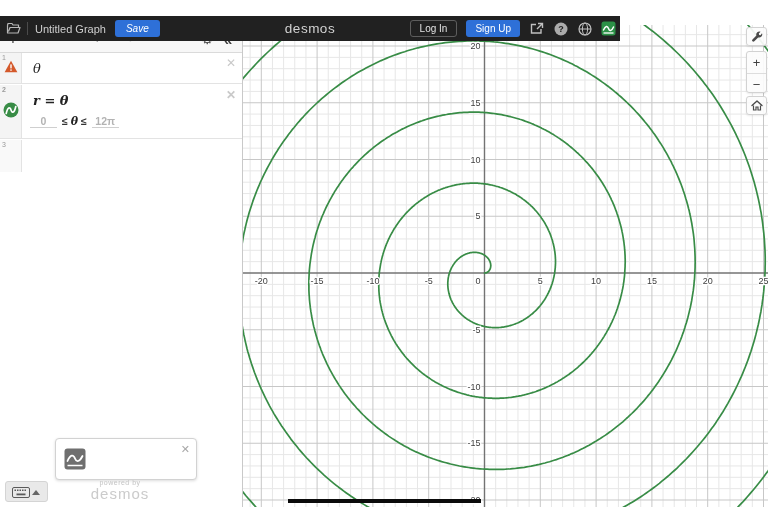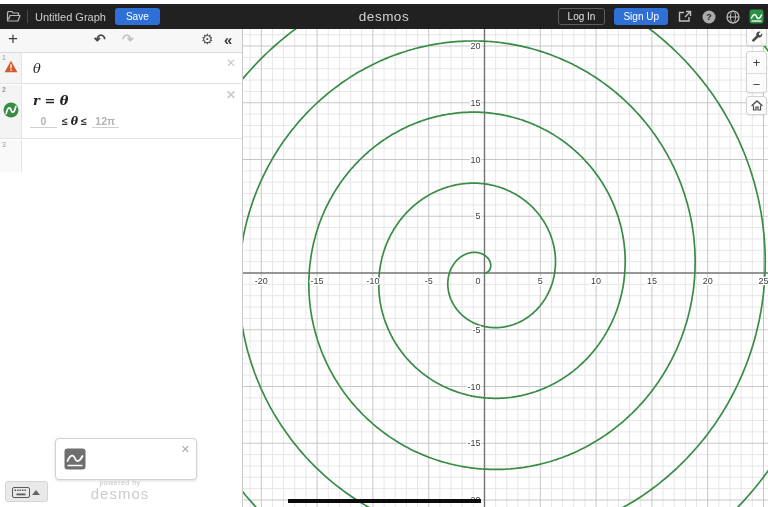--- a/index.html
+++ b/index.html
@@ -1,25 +1,25 @@
 <!DOCTYPE html>
 <html><head>
 <meta charset="utf-8">
 <style>
   * { margin:0; padding:0; box-sizing:border-box; }
   body { font-family:"Liberation Sans", sans-serif; background:#fff; }
   .screen { position:relative; width:768px; height:507px; overflow:hidden; background:#fff; }
 
   
-  .header { position:absolute; left:0; top:4px; width:768px; height:25px; background:#212121; z-index:30; }
+  .header { position:absolute; left:0; top:16px; width:620px; height:25px; background:#212121; z-index:30; }
   .hdr-left { position:absolute; left:6px; top:0; height:25px; display:flex; align-items:center; }
   .hdr-divider { width:1px; height:13px; background:#4b4b4b; margin:0 7px 0 6px; }
   .hdr-title { color:#cfcfcf; font-size:11px; }
   .btn-save { margin-left:9px; height:17px; padding:0 11px; background:#2e70d8; border:none; border-radius:3px;
-              color:#fff; font-size:10px; line-height:17px; cursor:pointer; font-family:inherit; }
+              color:#fff; font-size:10px; line-height:17px; cursor:pointer; font-family:inherit;font-style:italic; }
   .hdr-brand { position:absolute; left:50%; top:0; transform:translateX(-50%); line-height:25px;
                color:#d2d2d2; font-size:13.5px; letter-spacing:.5px; }
   .hdr-right { position:absolute; right:4px; top:0; height:25px; display:flex; align-items:center; gap:9px; }
   .btn-login { height:17px; padding:0 9px; background:transparent; border:1px solid #5d5d5d; border-radius:3px;
                color:#e2e2e2; font-size:10px; cursor:pointer; font-family:inherit; }
   .btn-signup { height:17px; padding:0 9px; background:#2e70d8; border:none; border-radius:3px;
                 color:#fff; font-size:10px; cursor:pointer; font-family:inherit; }
   .hdr-icon { width:15px; height:15px; display:flex; align-items:center; justify-content:center; cursor:pointer; }
 
   

